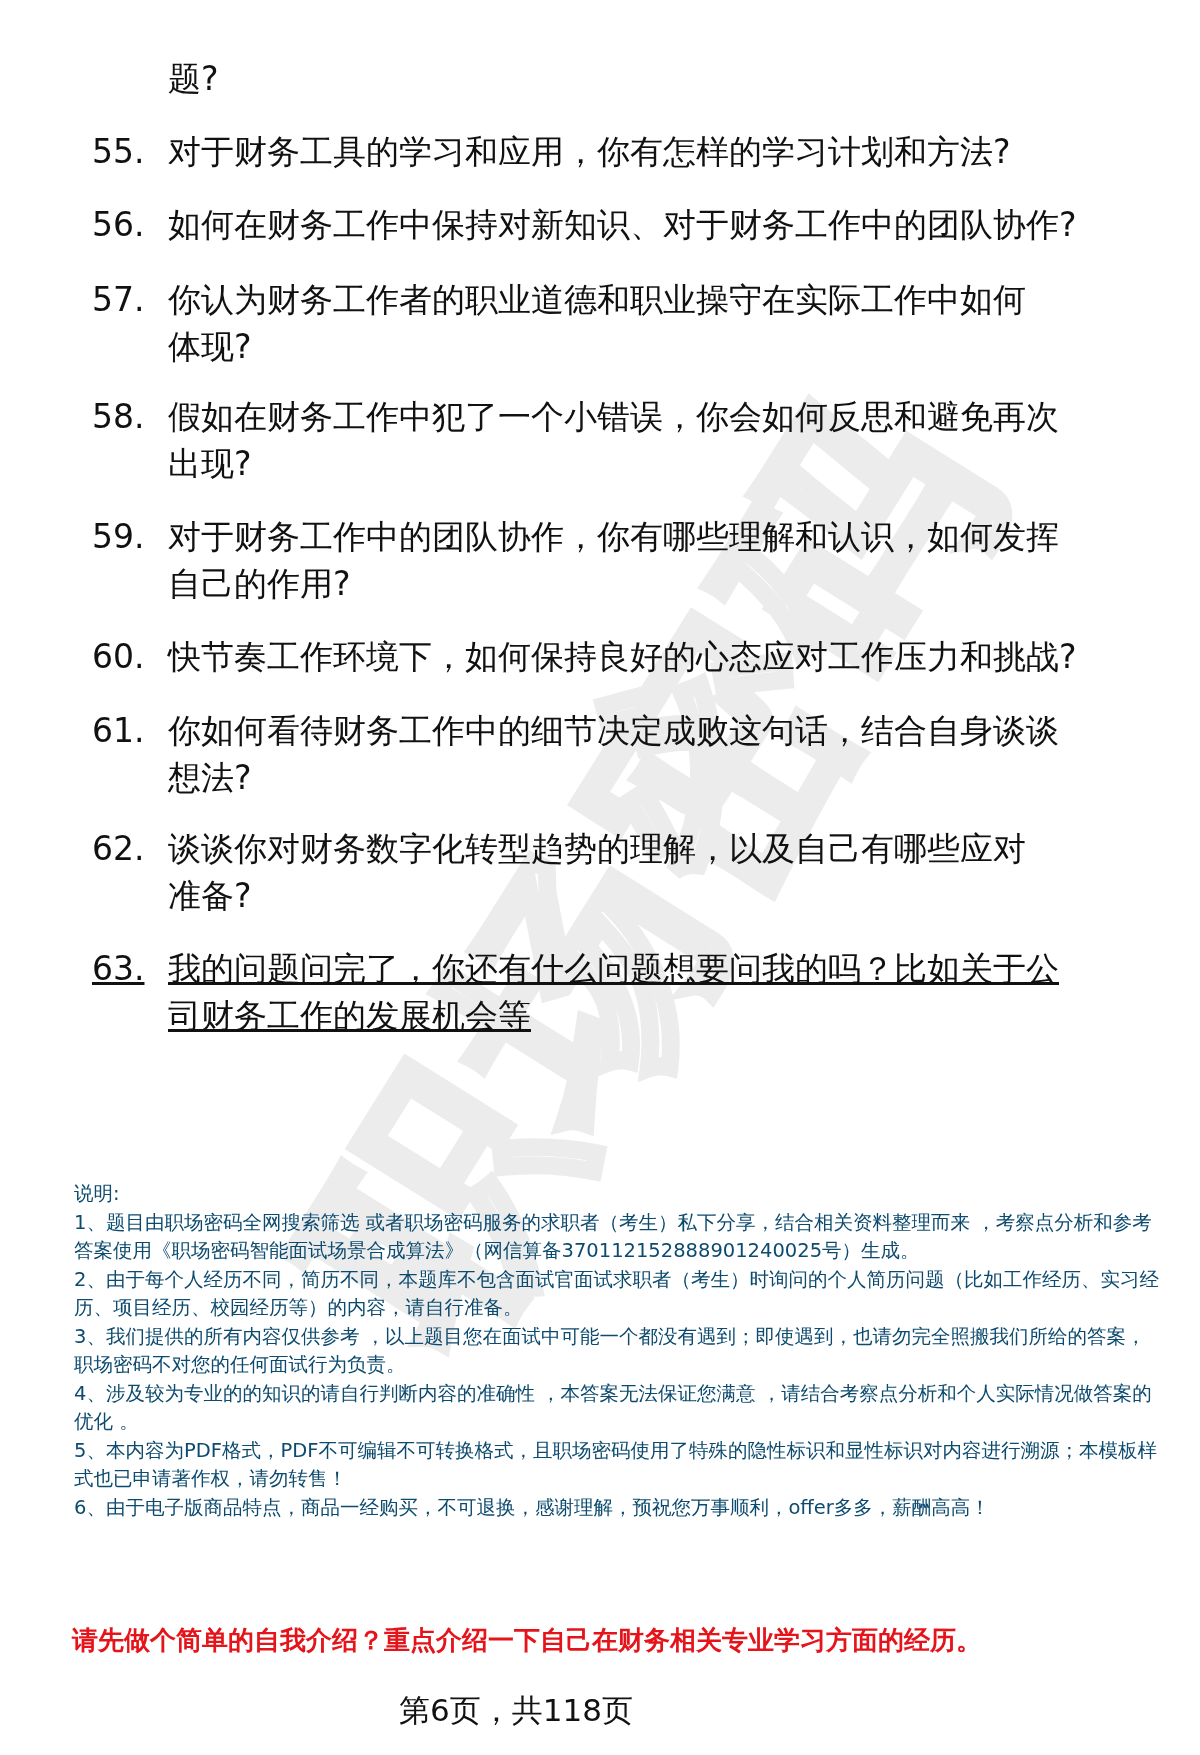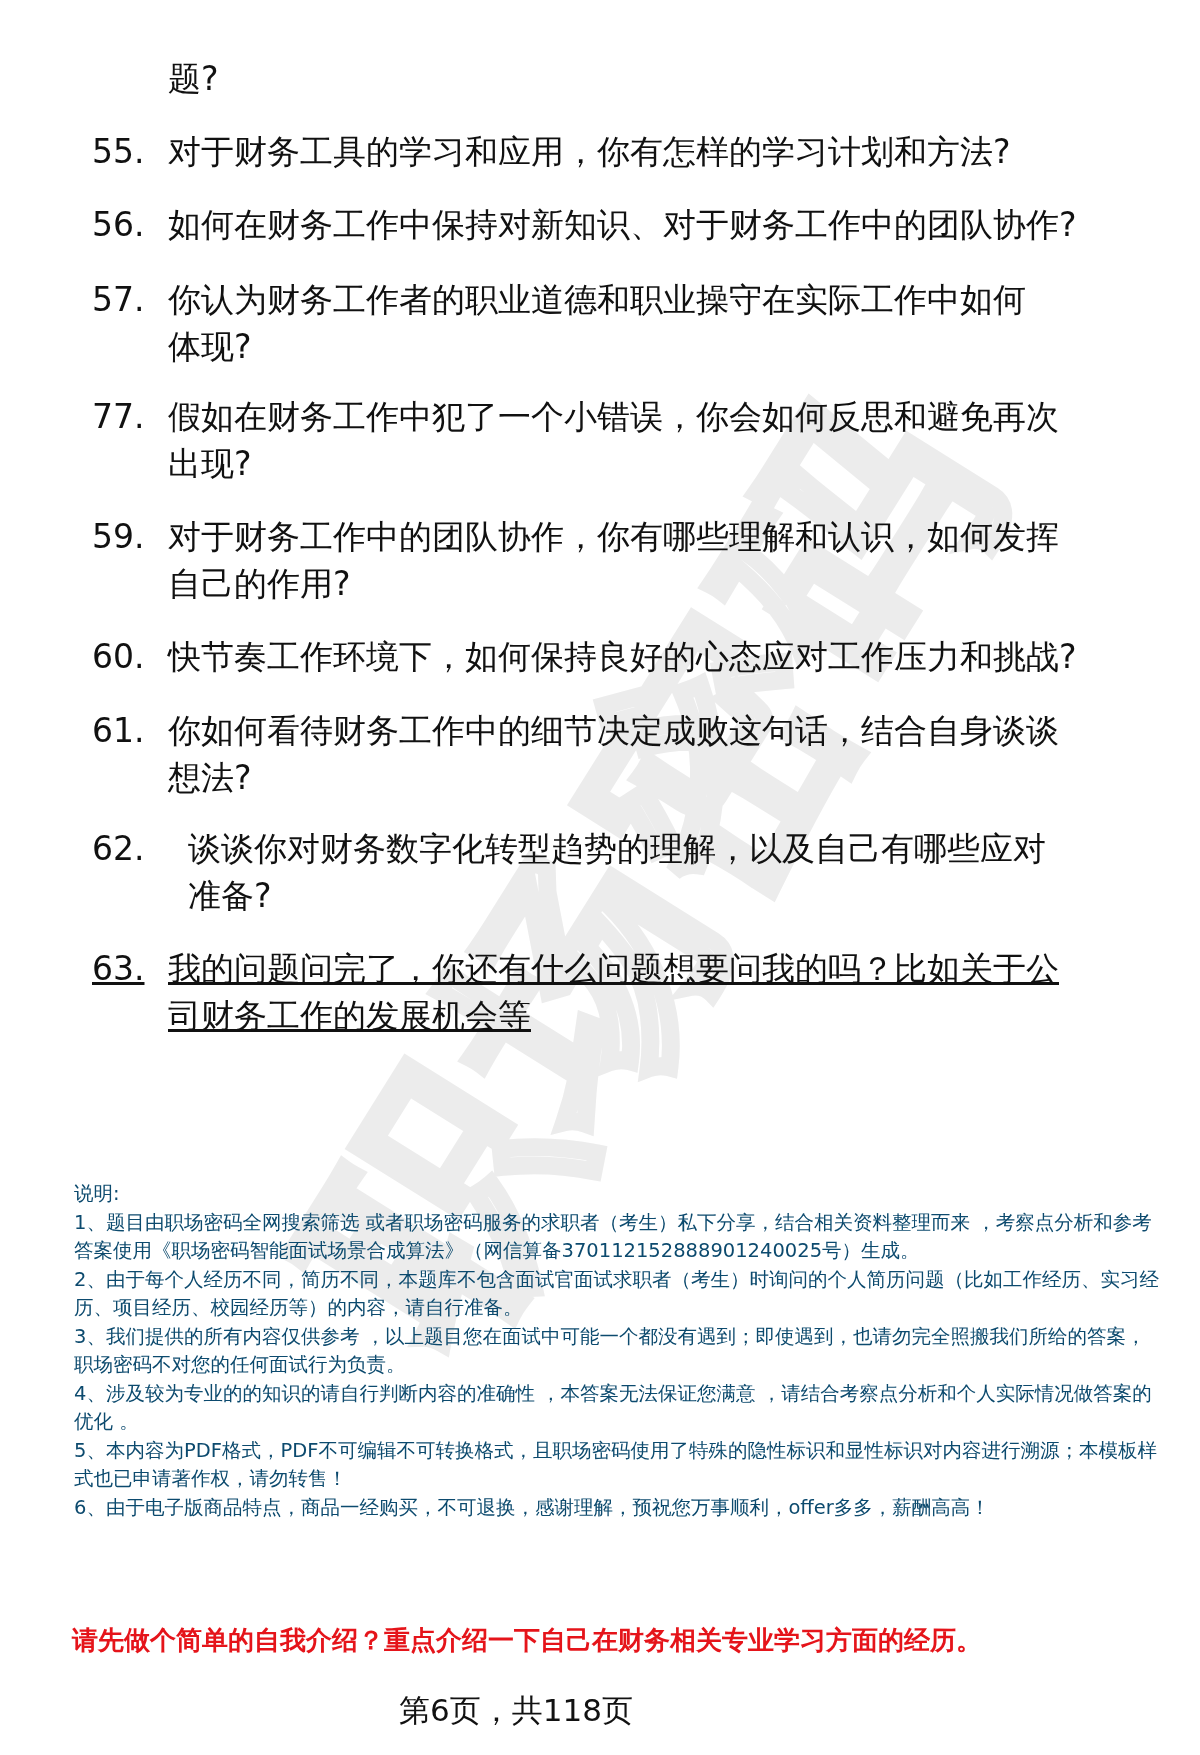--- a/index.html
+++ b/index.html
@@ -118,40 +118,40 @@
       <span class="q-num">56.</span>
       <span class="q-text">如何在财务工作中保持对新知识、对于财务工作中的团队协作?</span>
     </div>
 
     <div class="q-item" style="top:276px;">
       <span class="q-num">57.</span>
       <span class="q-text" style="width:890px;flex:0 0 890px;">你认为财务工作者的职业道德和职业操守在实际工作中如何体现?</span>
     </div>
 
     <div class="q-item" style="top:393px;">
-      <span class="q-num">77.</span>
+      <span class="q-num">58.</span>
       <span class="q-text" style="width:920px;flex:0 0 920px;">假如在财务工作中犯了一个小错误，你会如何反思和避免再次出现?</span>
     </div>
 
     <div class="q-item" style="top:513px;">
       <span class="q-num">59.</span>
       <span class="q-text" style="width:920px;flex:0 0 920px;">对于财务工作中的团队协作，你有哪些理解和认识，如何发挥自己的作用?</span>
     </div>
 
     <div class="q-item" style="top:633px;">
       <span class="q-num">60.</span>
       <span class="q-text">快节奏工作环境下，如何保持良好的心态应对工作压力和挑战?</span>
     </div>
 
     <div class="q-item" style="top:707px;">
       <span class="q-num">61.</span>
       <span class="q-text" style="width:920px;flex:0 0 920px;">你如何看待财务工作中的细节决定成败这句话，结合自身谈谈想法?</span>
     </div>
 
-    <div class="q-item" style="top:825px;gap:20px;">
+    <div class="q-item" style="top:825px;">
       <span class="q-num">62.</span>
       <span class="q-text" style="width:890px;flex:0 0 890px;">谈谈你对财务数字化转型趋势的理解，以及自己有哪些应对准备?</span>
     </div>
 
     <div class="q-item" style="top:945px;text-decoration:underline;">
       <span class="q-num">63.</span>
       <span class="q-text" style="width:920px;flex:0 0 920px;">我的问题问完了，你还有什么问题想要问我的吗？比如关于公司财务工作的发展机会等</span>
     </div>
 
   </div>

